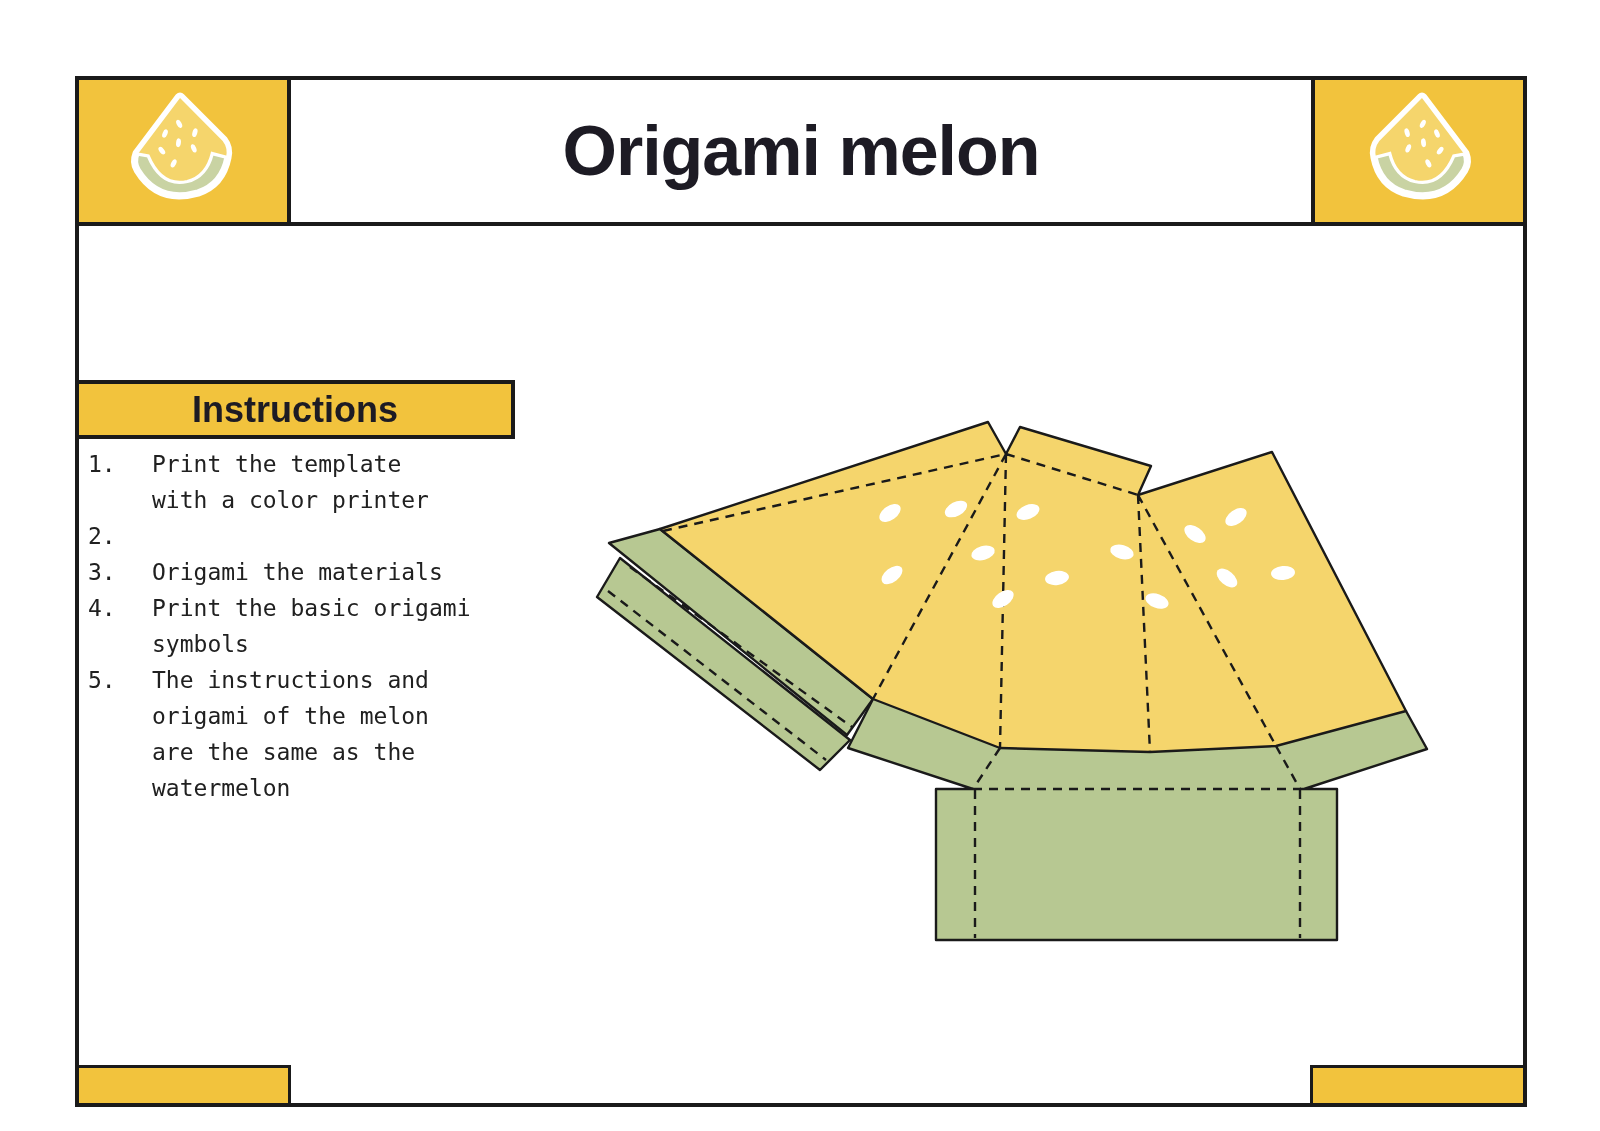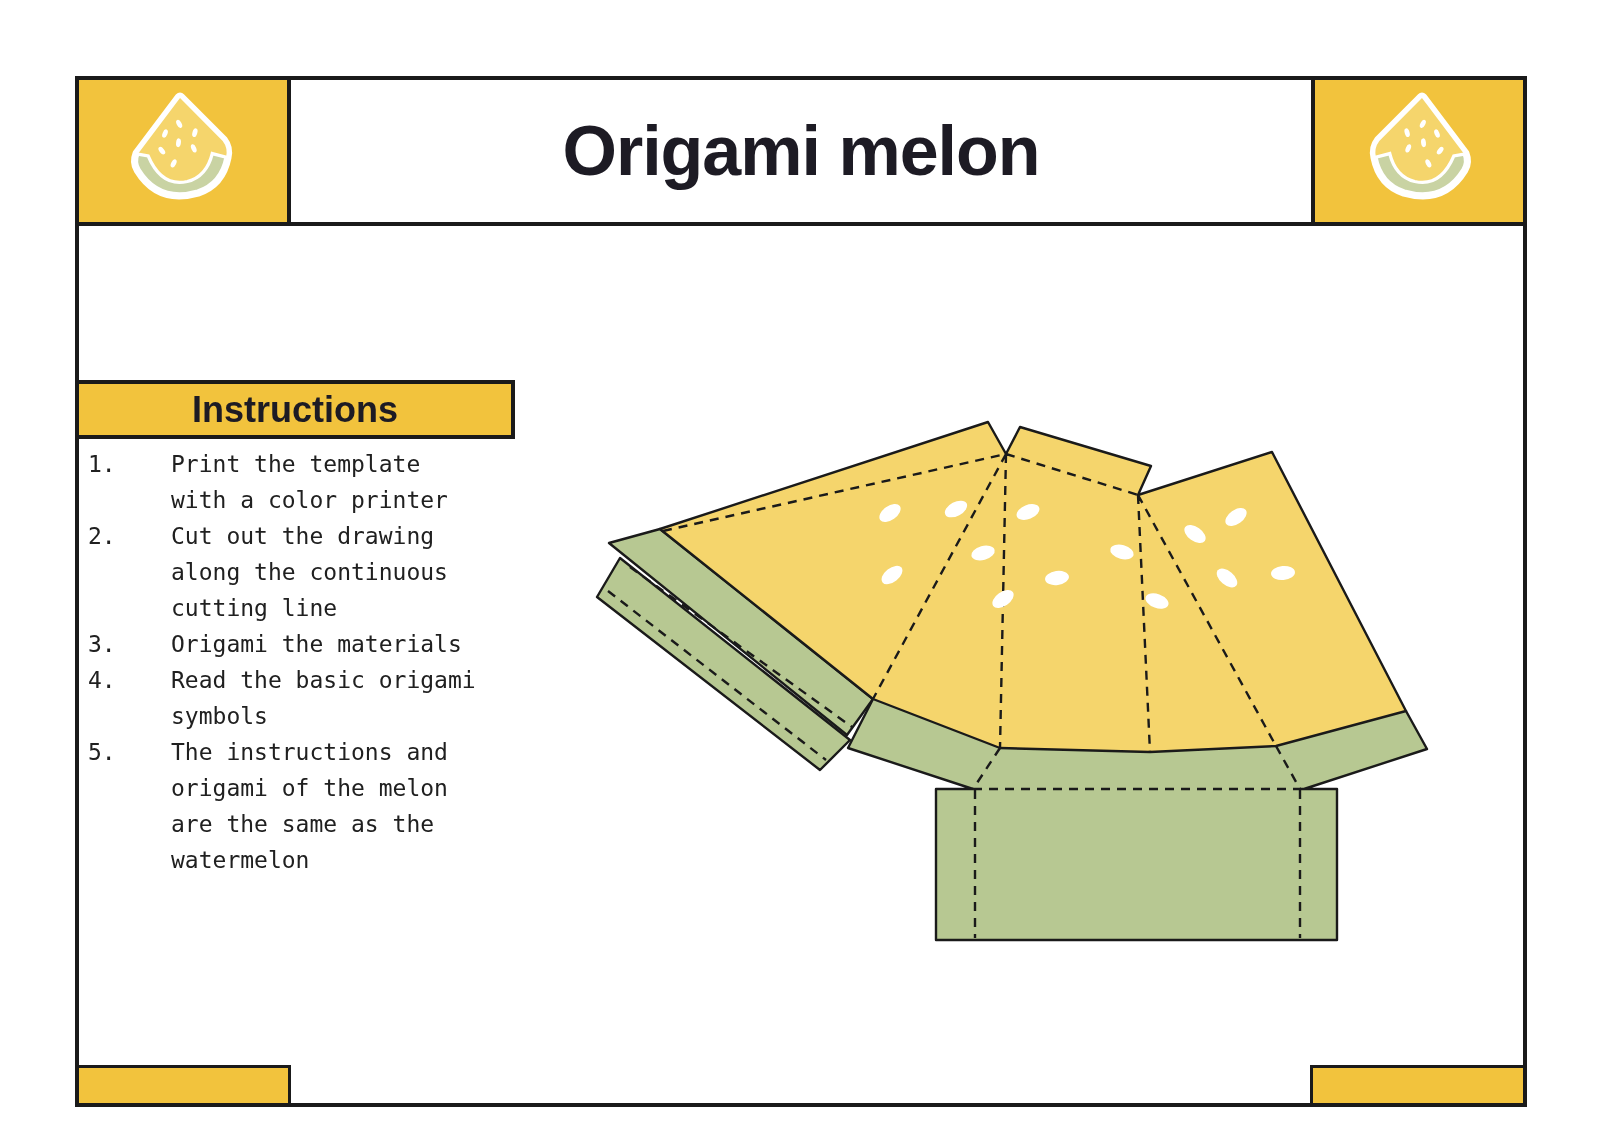--- a/index.html
+++ b/index.html
@@ -57,21 +57,21 @@
     font-size:36px;font-weight:800;color:var(--title);letter-spacing:0;
   }
   .instructions-list{
     position:absolute;left:88px;top:446px;width:440px;
     list-style:none;
     font-family:"DejaVu Sans Mono","Liberation Mono",monospace;
     font-size:23px;line-height:36px;color:var(--text);
   }
   .instructions-list li{display:flex;align-items:flex-start;}
   .instructions-list .num{width:64px;flex:0 0 auto;}
-  .instructions-list .txt{white-space:pre-line;margin-left:19px;}
+  .instructions-list .txt{white-space:pre-line;}
 
   
   .diagram{position:absolute;left:560px;top:380px;width:900px;height:580px;}
 
   
   .melon-icon{width:132px;height:132px;display:block;}
   .melon-icon .flesh{fill:var(--flesh);stroke:#fff;stroke-width:10;stroke-linejoin:round;paint-order:stroke;}
   .melon-icon .rind{fill:var(--icon-rind);stroke:#fff;stroke-width:3;}
   .melon-icon .dot{fill:#fff;}
 </style>
@@ -128,31 +128,28 @@
   <span class="instructions-heading">Instructions</span>
 </div>
 <ol class="instructions-list">
     <li>
       <span class="num">1.</span>
       <span class="txt">Print the template
 with a color printer</span>
     </li>
     <li>
       <span class="num">2.</span>
-      <span class="txt">Cut out the drawing
-along the continuous
-cutting line</span>
     </li>
     <li>
       <span class="num">3.</span>
       <span class="txt">Origami the materials</span>
     </li>
     <li>
       <span class="num">4.</span>
-      <span class="txt">Read the basic origami
+      <span class="txt">Print the basic origami
 symbols</span>
     </li>
     <li>
       <span class="num">5.</span>
       <span class="txt">The instructions and
 origami of the melon
 are the same as the
 watermelon</span>
     </li>
   </ol>

